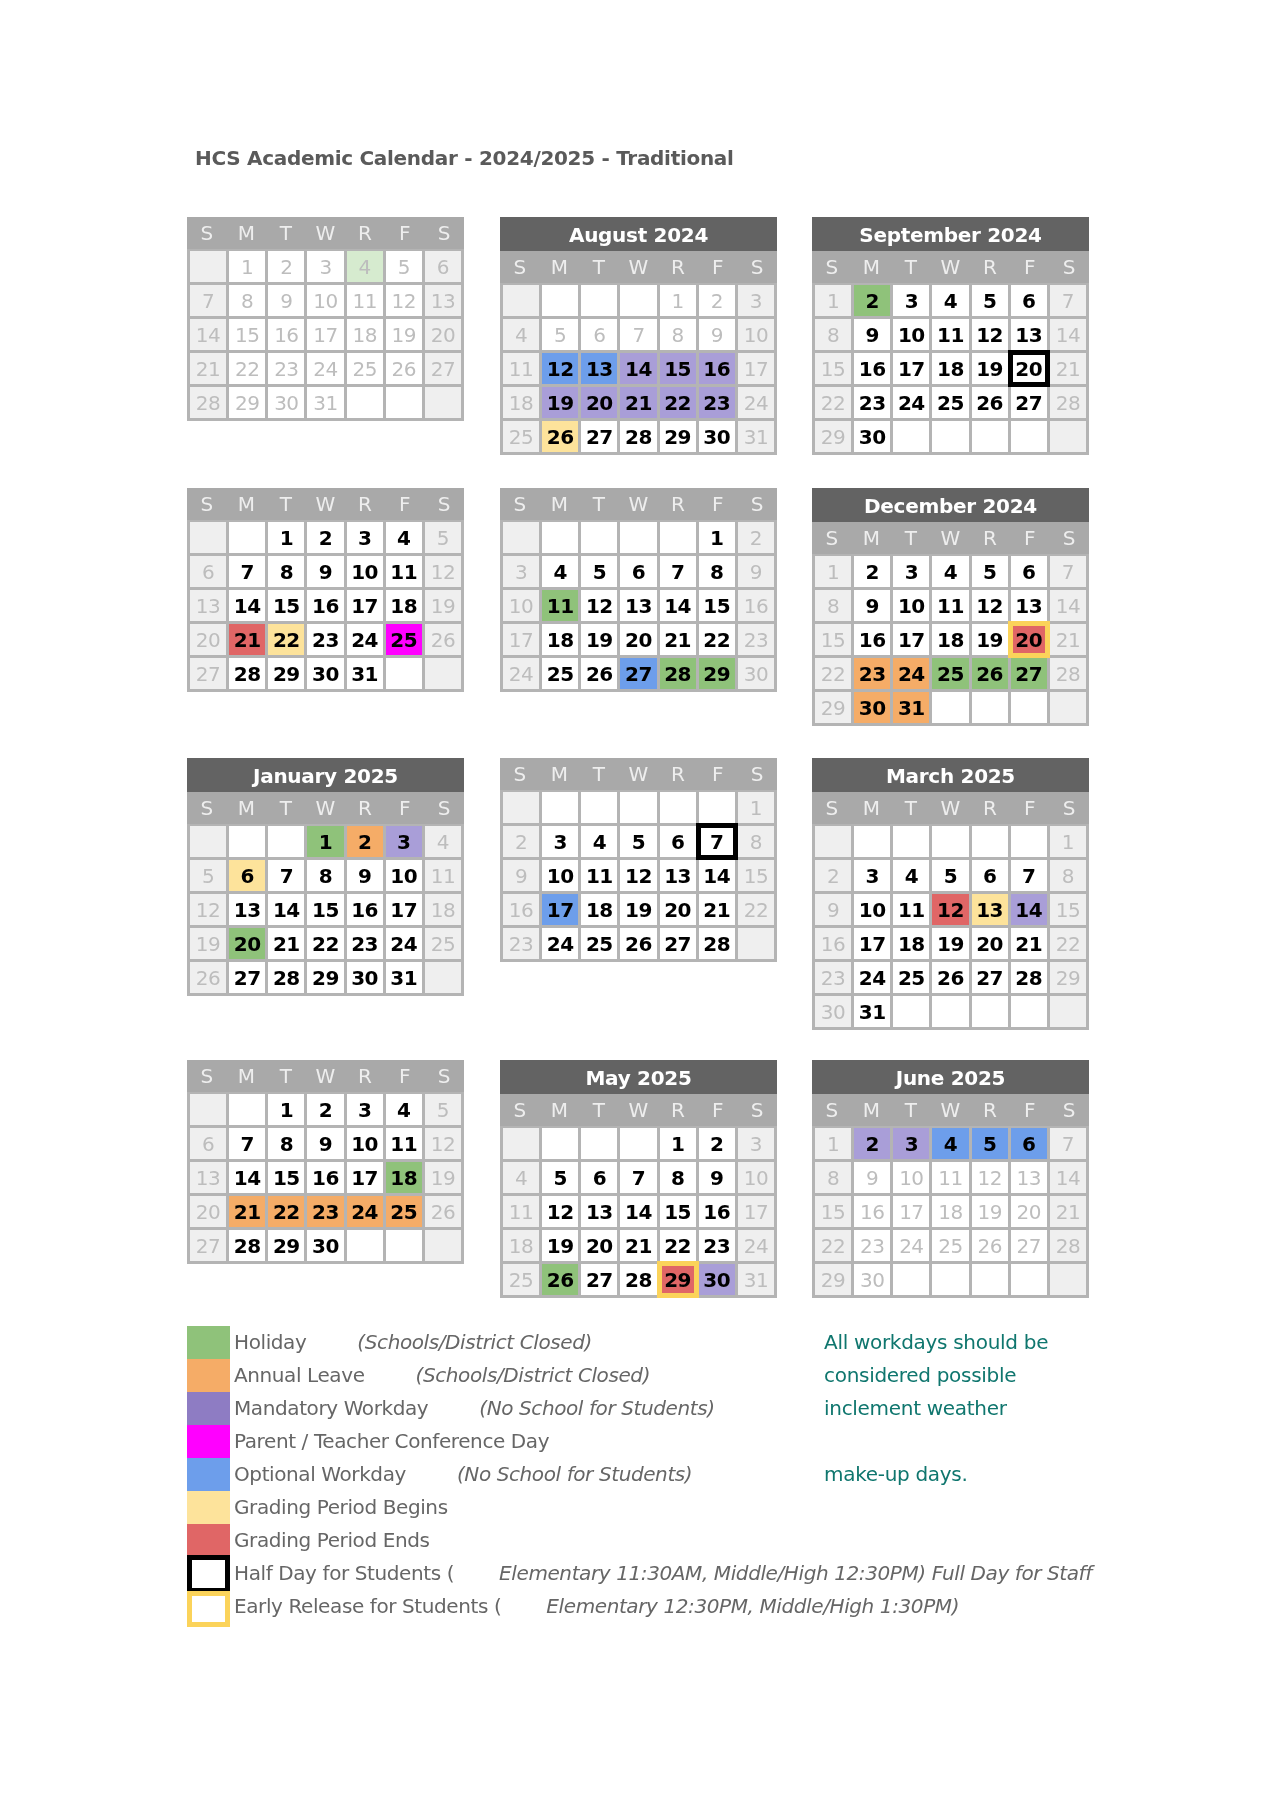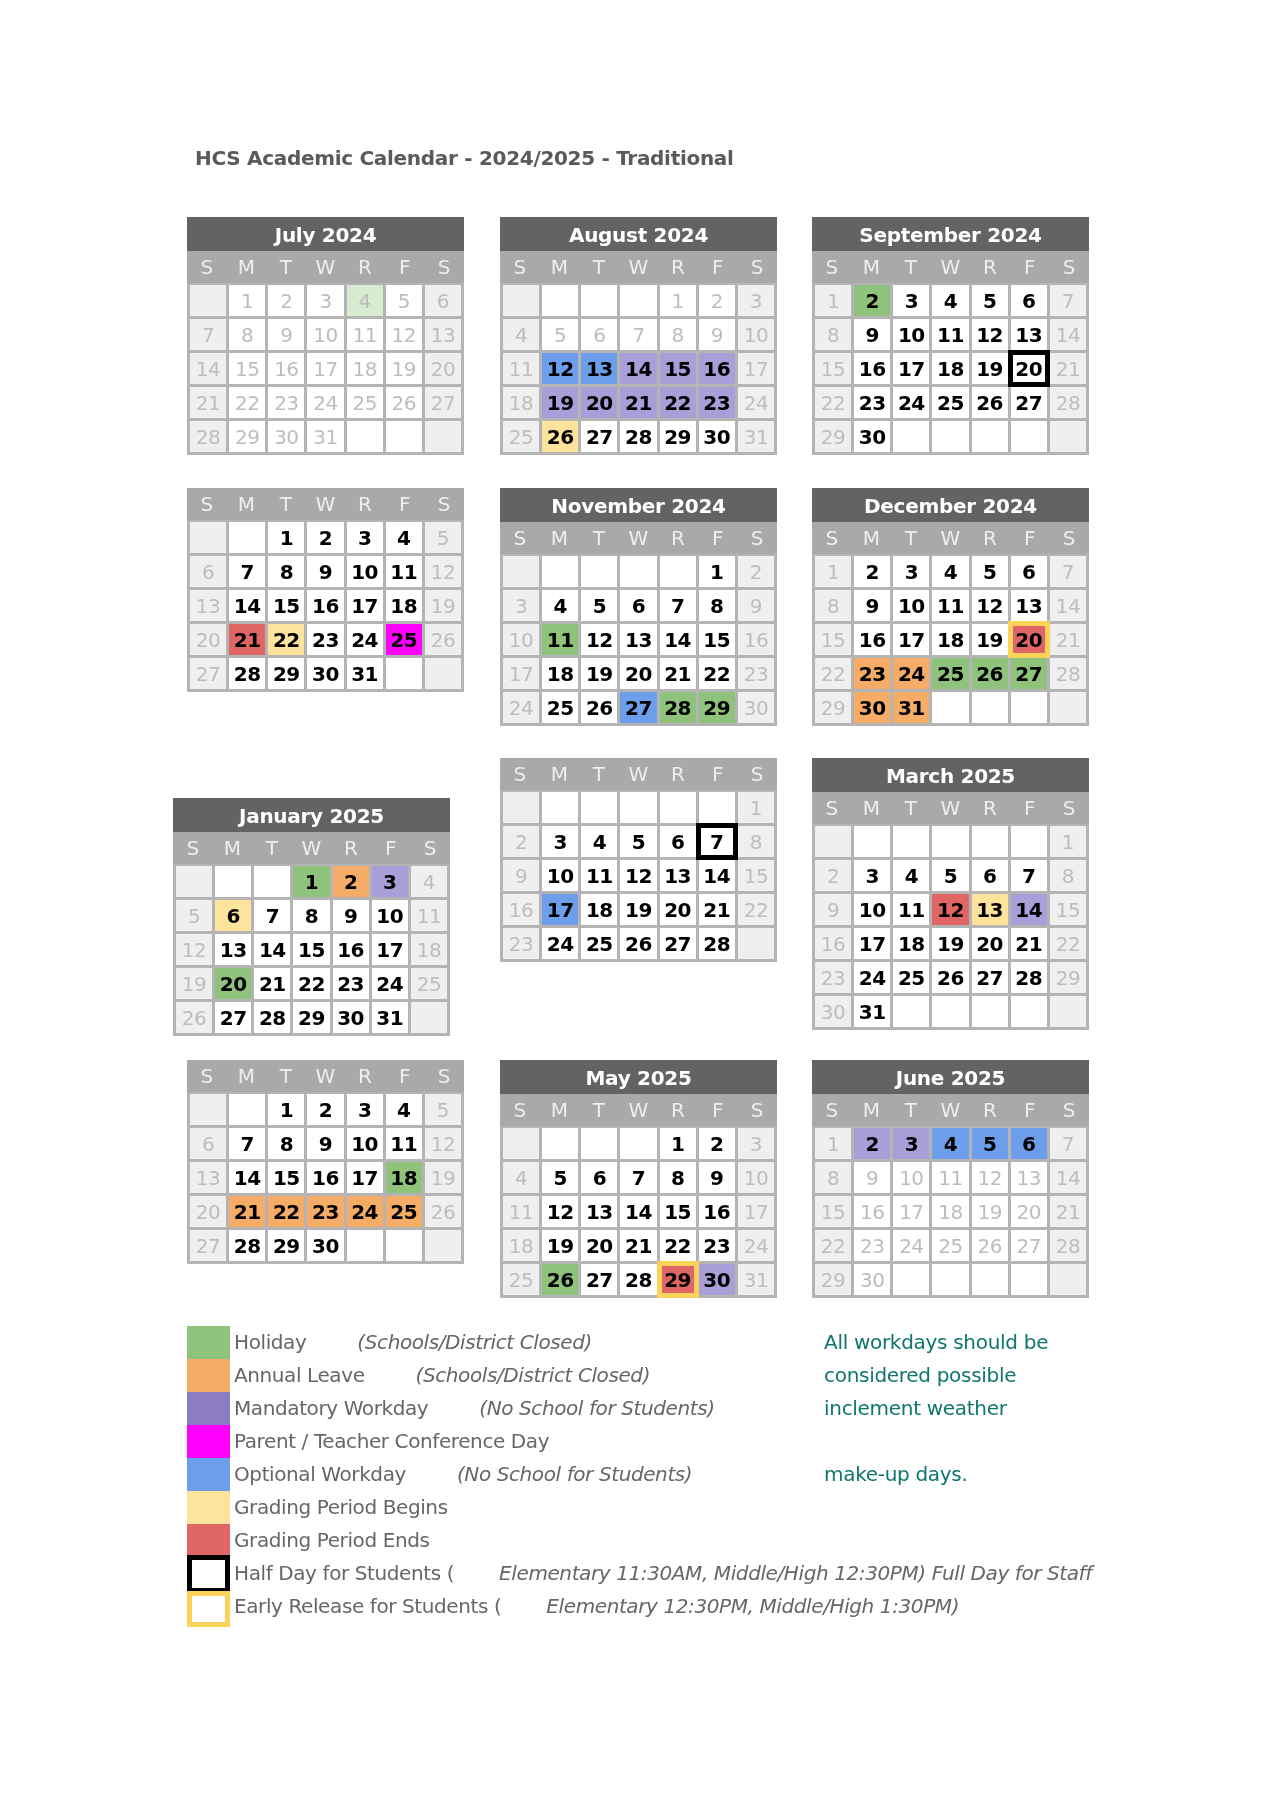--- a/index.html
+++ b/index.html
@@ -39,21 +39,20 @@
   .legend-label i { font-style:italic;margin-left:45px; }
   .note { position:absolute; left:824px; font-size:20px; color:#0f766e; white-space:nowrap; letter-spacing:-0.3px; }
 </style>
 </head>
 <body>
 
 <div class="title">HCS Academic Calendar - 2024/2025 - Traditional</div>
 
 <div id="calendars">
     <div class="cal" style="left: 187px; top: 217px;">
-      <div class="cal-head">July 2024</div>
       <div class="dow">
         <span>S</span>
         <span>M</span>
         <span>T</span>
         <span>W</span>
         <span>R</span>
         <span>F</span>
         <span>S</span>
       </div>
       <div class="grid">
@@ -234,21 +233,20 @@
         <div class="cell wkend">27</div>
         <div class="cell school">28</div>
         <div class="cell school">29</div>
         <div class="cell school">30</div>
         <div class="cell school">31</div>
         <div class="cell"></div>
         <div class="cell wkend"></div>
       </div>
     </div>
     <div class="cal" style="left: 500px; top: 488px;">
-      <div class="cal-head">November 2024</div>
       <div class="dow">
         <span>S</span>
         <span>M</span>
         <span>T</span>
         <span>W</span>
         <span>R</span>
         <span>F</span>
         <span>S</span>
       </div>
       <div class="grid">
@@ -331,21 +329,21 @@
         <div class="cell wkend">28</div>
         <div class="cell wkend">29</div>
         <div class="cell school annual">30</div>
         <div class="cell school annual">31</div>
         <div class="cell"></div>
         <div class="cell"></div>
         <div class="cell"></div>
         <div class="cell wkend"></div>
       </div>
     </div>
-    <div class="cal" style="left: 173px; top: 758px; margin-top: 40px;">
+    <div class="cal" style="left: 187px; top: 758px;">
       <div class="cal-head">January 2025</div>
       <div class="dow">
         <span>S</span>
         <span>M</span>
         <span>T</span>
         <span>W</span>
         <span>R</span>
         <span>F</span>
         <span>S</span>
       </div>

